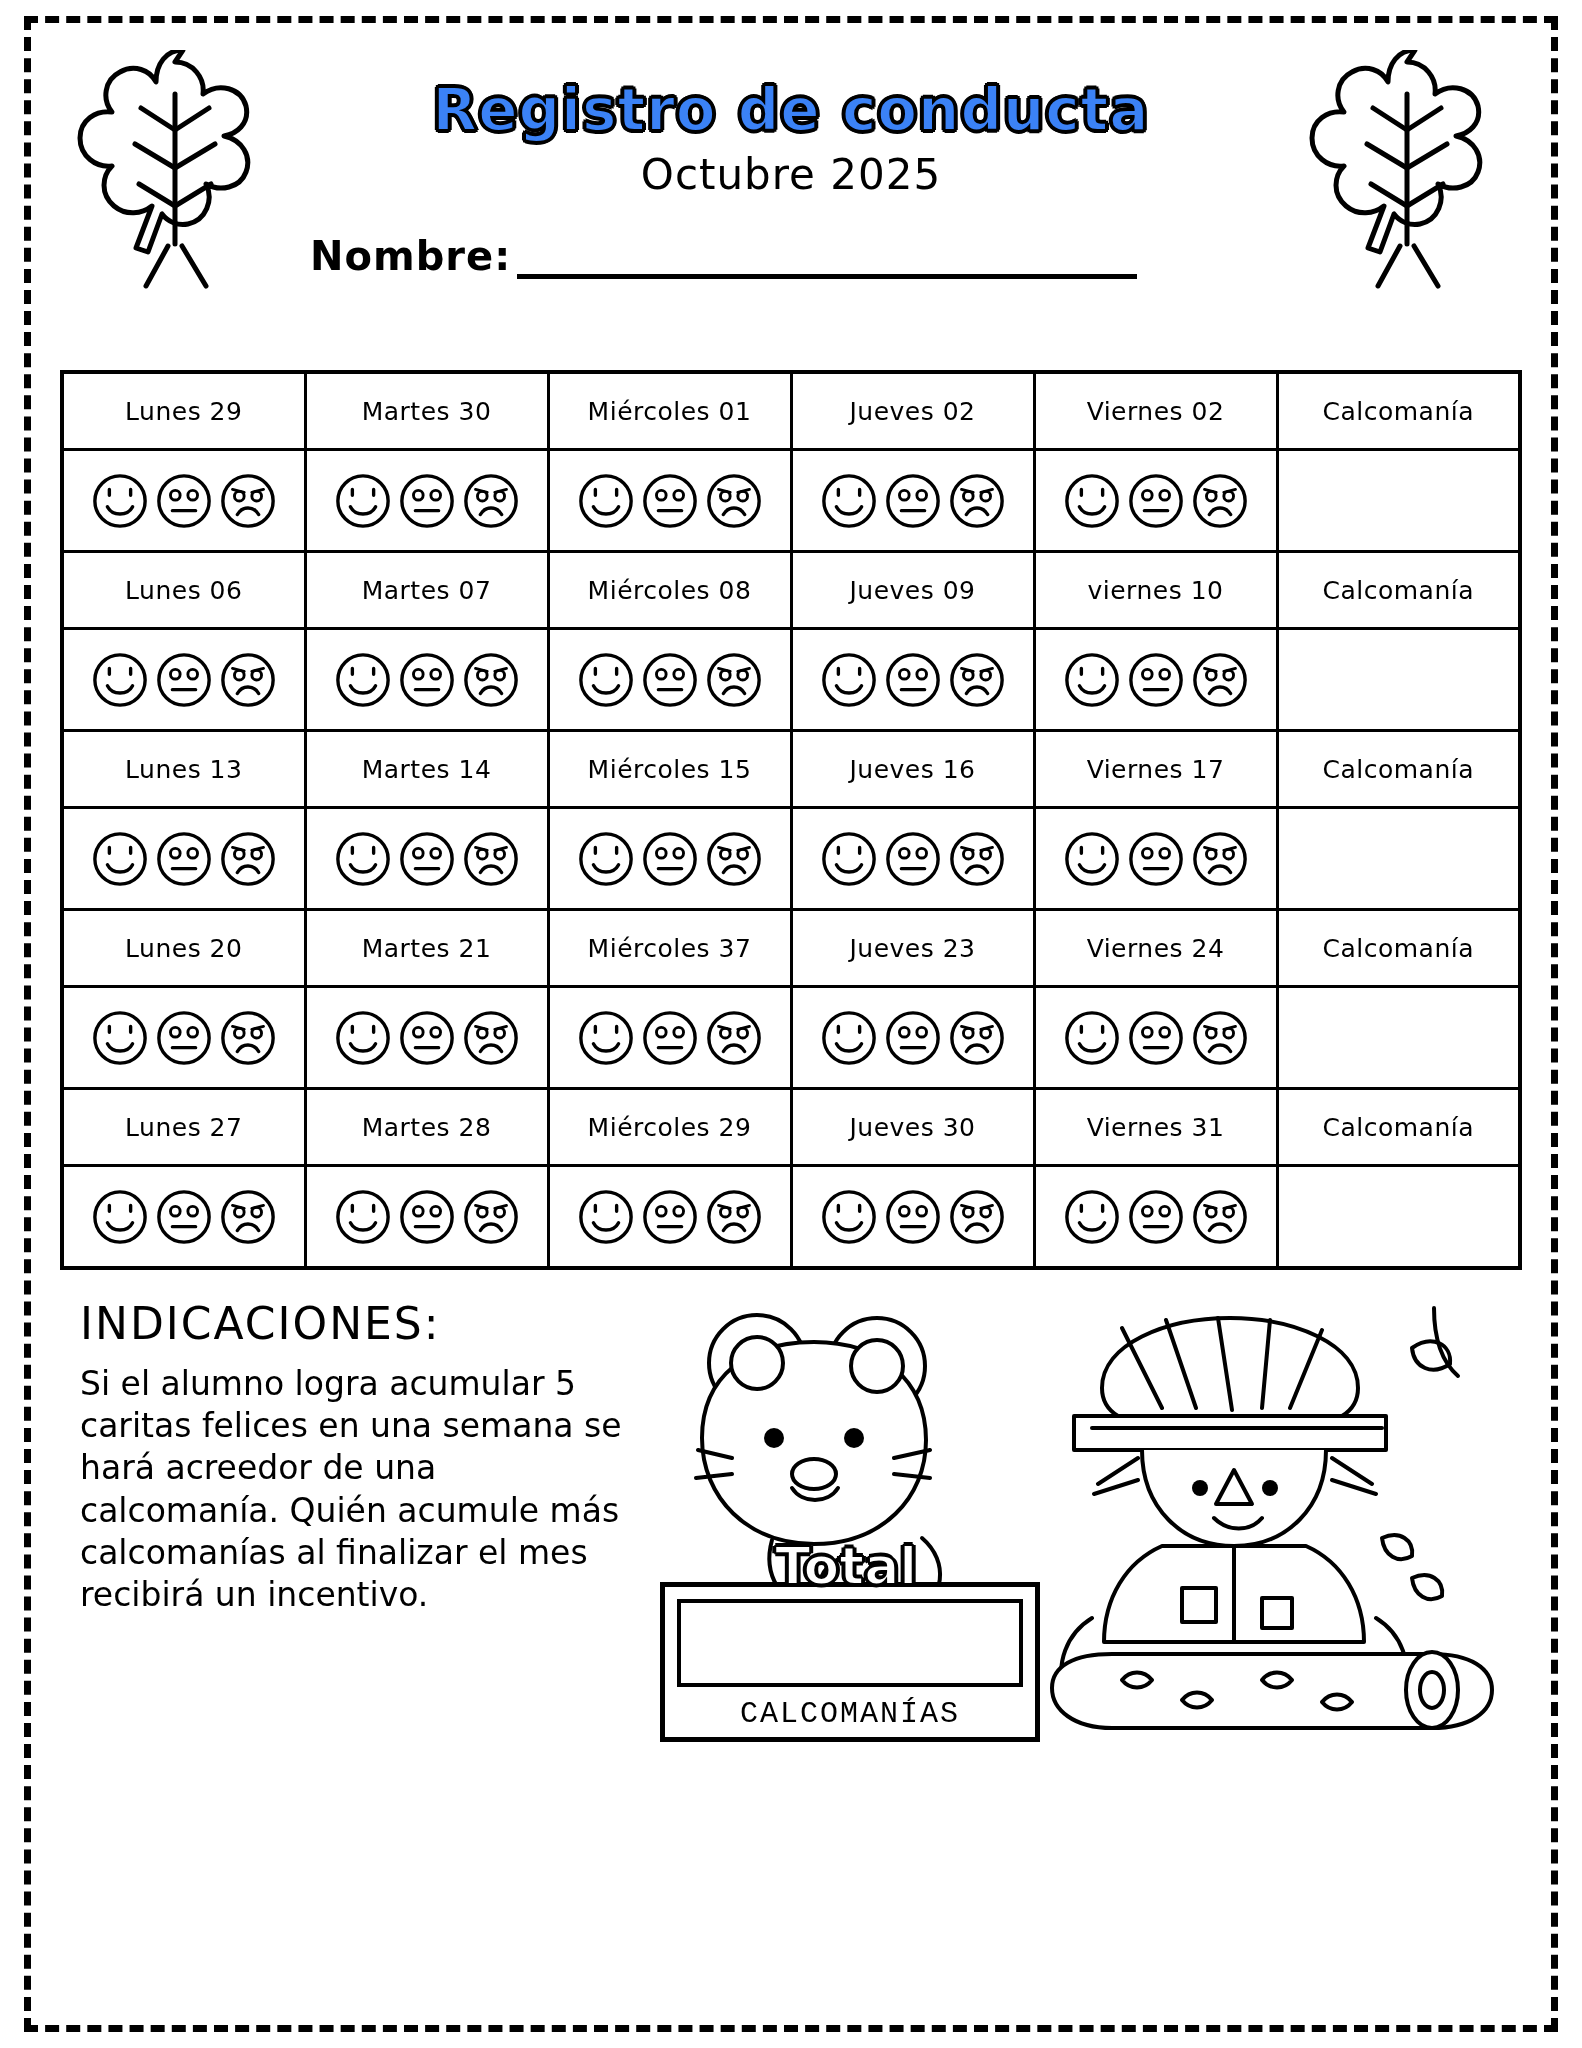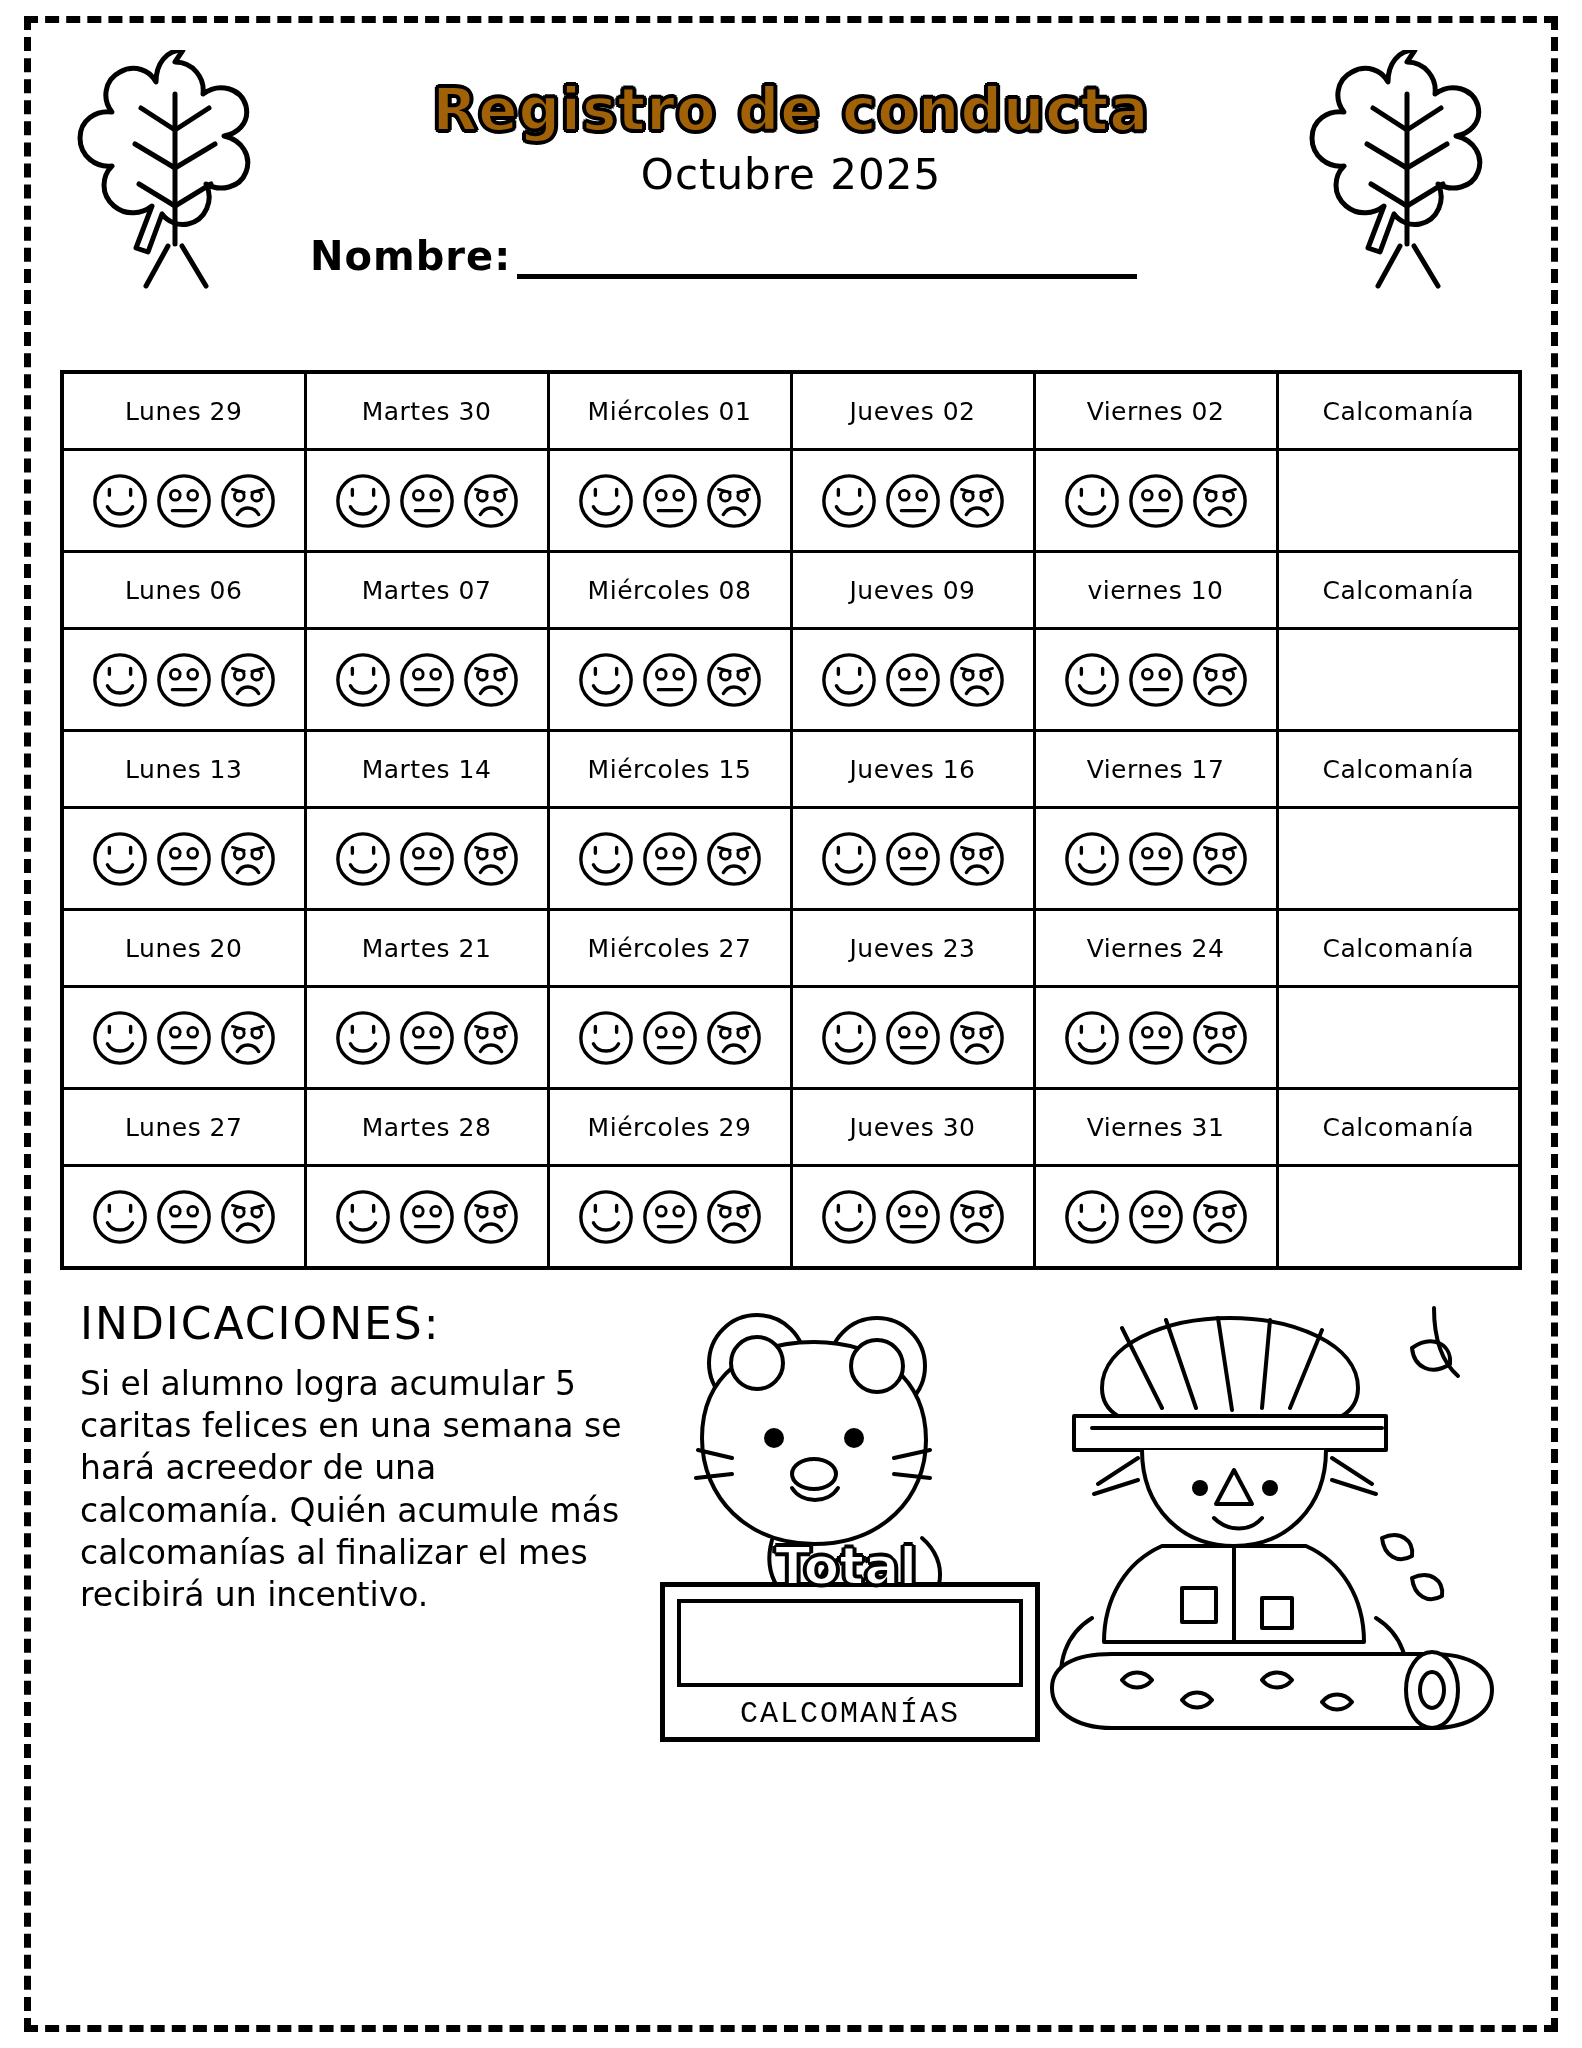--- a/index.html
+++ b/index.html
@@ -43,21 +43,21 @@
     height: 330px;
   }
   .title {
     text-align: center;
     font-family: "DejaVu Sans", sans-serif;
     font-weight: 700;
     font-size: 58px;
     letter-spacing: 1px;
     padding-top: 36px;
     -webkit-text-stroke: 2px #000;
-    color: #a16207;
+    color: #3b82f6;
     text-shadow:
       3px 0 0 #000, -3px 0 0 #000, 0 3px 0 #000, 0 -3px 0 #000,
       2px 2px 0 #000, -2px 2px 0 #000, 2px -2px 0 #000, -2px -2px 0 #000;
   }
   .subtitle {
     text-align: center;
     font-family: "DejaVu Sans", sans-serif;
     font-size: 42px;
     margin-top: 6px;
     letter-spacing: 1px;
@@ -700,21 +700,21 @@
                     <path d="M19 44 c5 -9 17 -9 22 0" stroke="#000" stroke-width="3.5" fill="none" stroke-linecap="round"></path>
                   </svg>
                 </span>
               </div>
             </td>
             <td class="faces-cell sticker-cell"></td>
           </tr>
           <tr>
             <td class="day-cell">Lunes 20</td>
             <td class="day-cell">Martes 21</td>
-            <td class="day-cell">Miércoles 27</td>
+            <td class="day-cell">Miércoles 37</td>
             <td class="day-cell">Jueves 23</td>
             <td class="day-cell">Viernes 24</td>
             <td class="day-cell sticker-cell" rowspan="1">Calcomanía</td>
           </tr>
           <tr>
             <td class="faces-cell">
               <div class="faces">
                 <span>
                   <svg class="face" width="58" height="58" viewBox="0 0 60 60">
                     <circle cx="30" cy="30" r="26" fill="#fff" stroke="#000" stroke-width="3.5"></circle>

